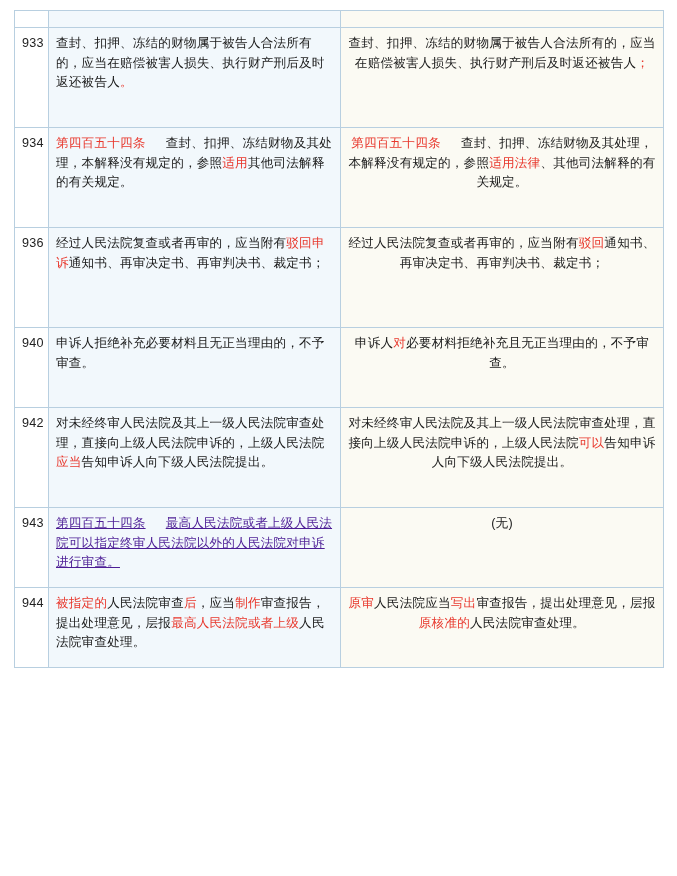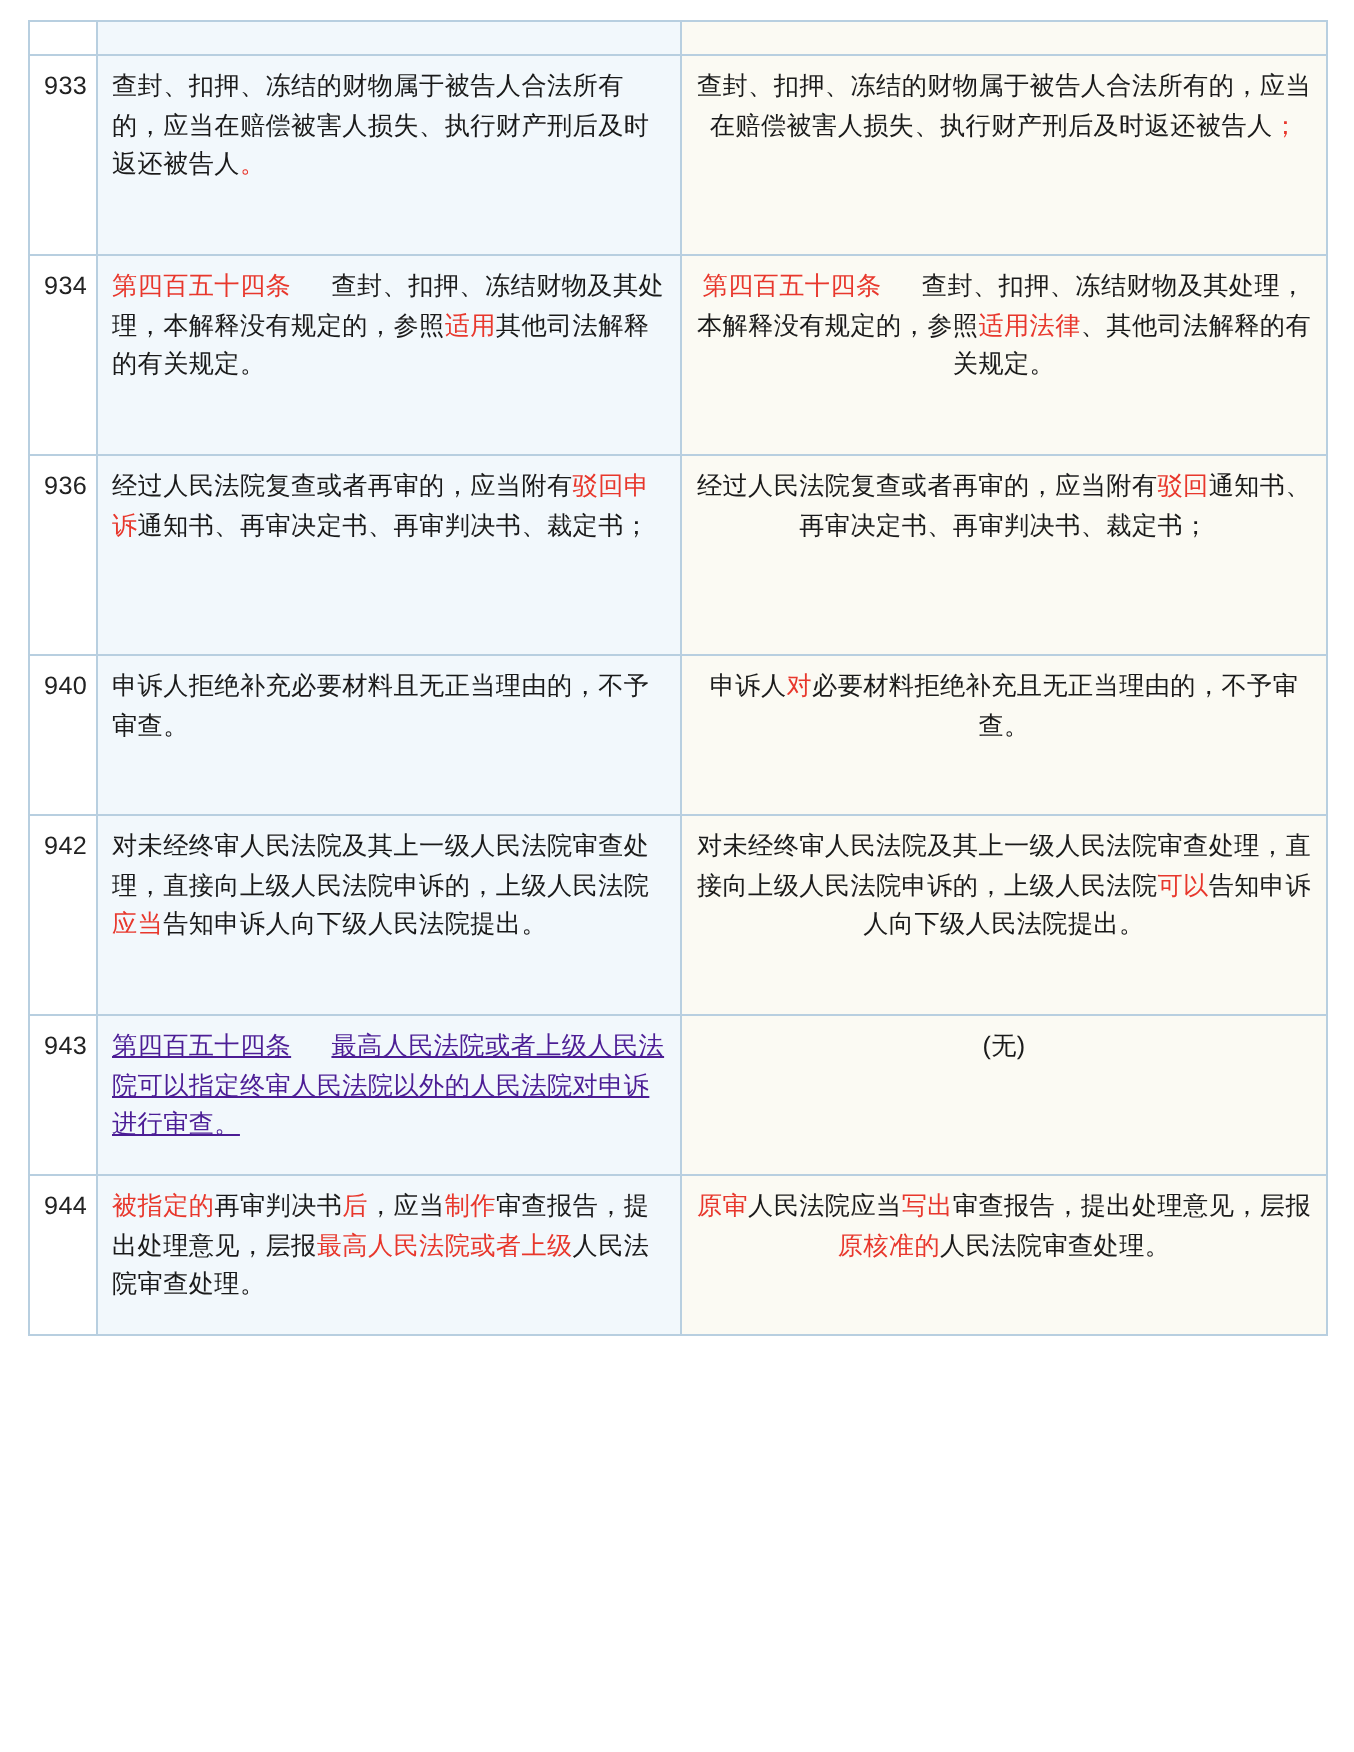--- a/index.html
+++ b/index.html
@@ -110,18 +110,18 @@
           <td class="left"><span>对未经终审人民法院及其上一级人民法院审查处理，直接向上级人民法院申诉的，上级人民法院</span><span class="red">应当</span><span>告知申诉人向下级人民法院提出。</span></td>
           <td class="right"><span>对未经终审人民法院及其上一级人民法院审查处理，直接向上级人民法院申诉的，上级人民法院</span><span class="red">可以</span><span>告知申诉人向下级人民法院提出。</span></td>
         </tr>
         <tr>
           <td class="num h-mid">943</td>
           <td class="left"><span class="grey">第四百五十四条</span><span class="gap"></span><span class="grey">最高人民法院或者上级人民法院可以指定终审人民法院以外的人民法院对申诉进行审查。</span></td>
           <td class="right"><span>(无)</span></td>
         </tr>
         <tr>
           <td class="num h-mid">944</td>
-          <td class="left"><span class="red">被指定的</span><span>再审判决书</span><span class="red">后</span><span>，应当</span><span class="red">制作</span><span>审查报告，提出处理意见，层报</span><span class="red">最高人民法院或者上级</span><span>人民法院审查处理。</span></td>
+          <td class="left"><span class="red">被指定的</span><span>人民法院审查</span><span class="red">后</span><span>，应当</span><span class="red">制作</span><span>审查报告，提出处理意见，层报</span><span class="red">最高人民法院或者上级</span><span>人民法院审查处理。</span></td>
           <td class="right"><span class="red">原审</span><span>人民法院应当</span><span class="red">写出</span><span>审查报告，提出处理意见，层报</span><span class="red">原核准的</span><span>人民法院审查处理。</span></td>
         </tr>
       </tbody>
   </table>
 </div>
 
 </body></html>

